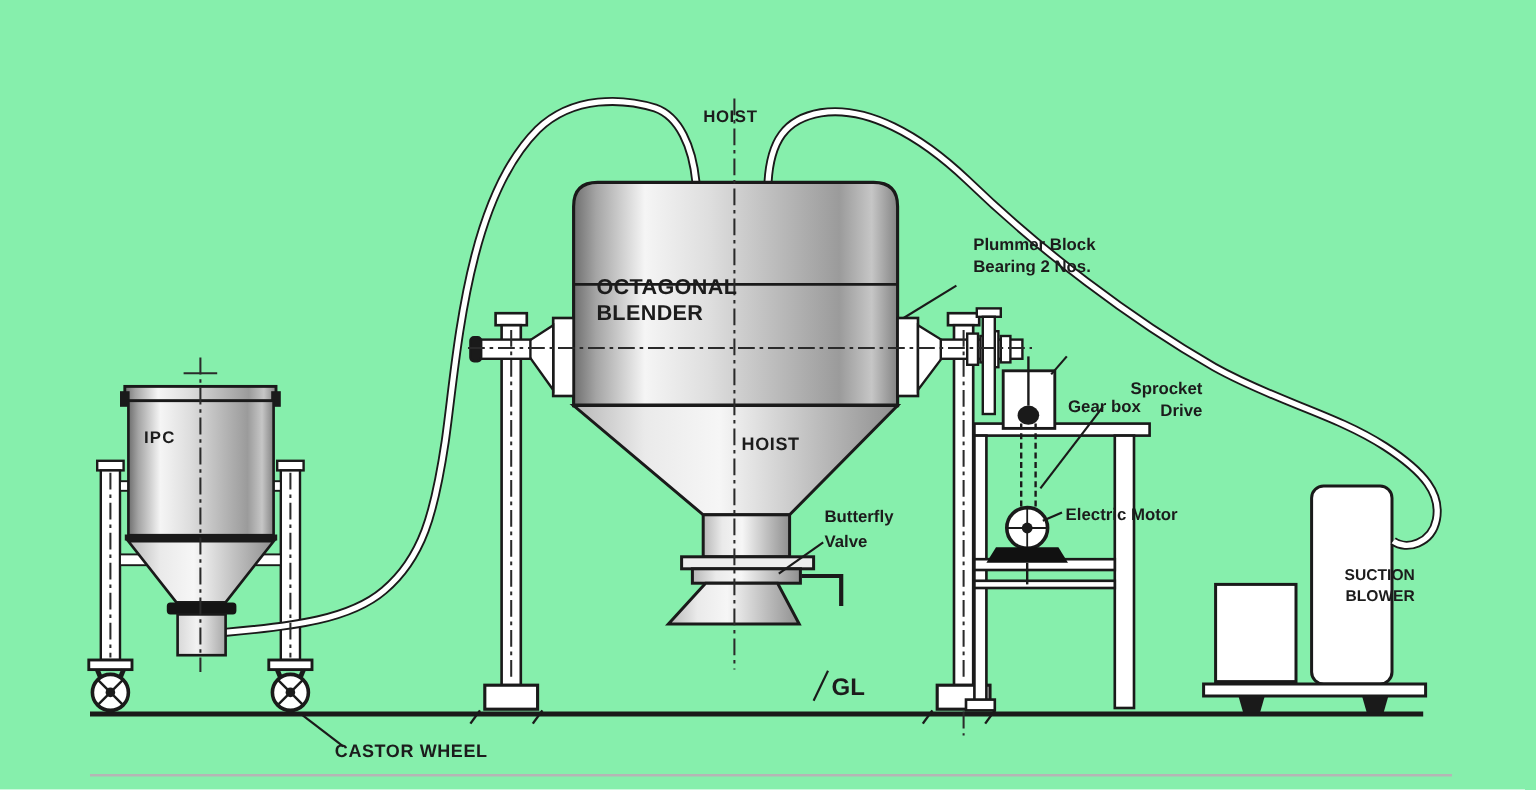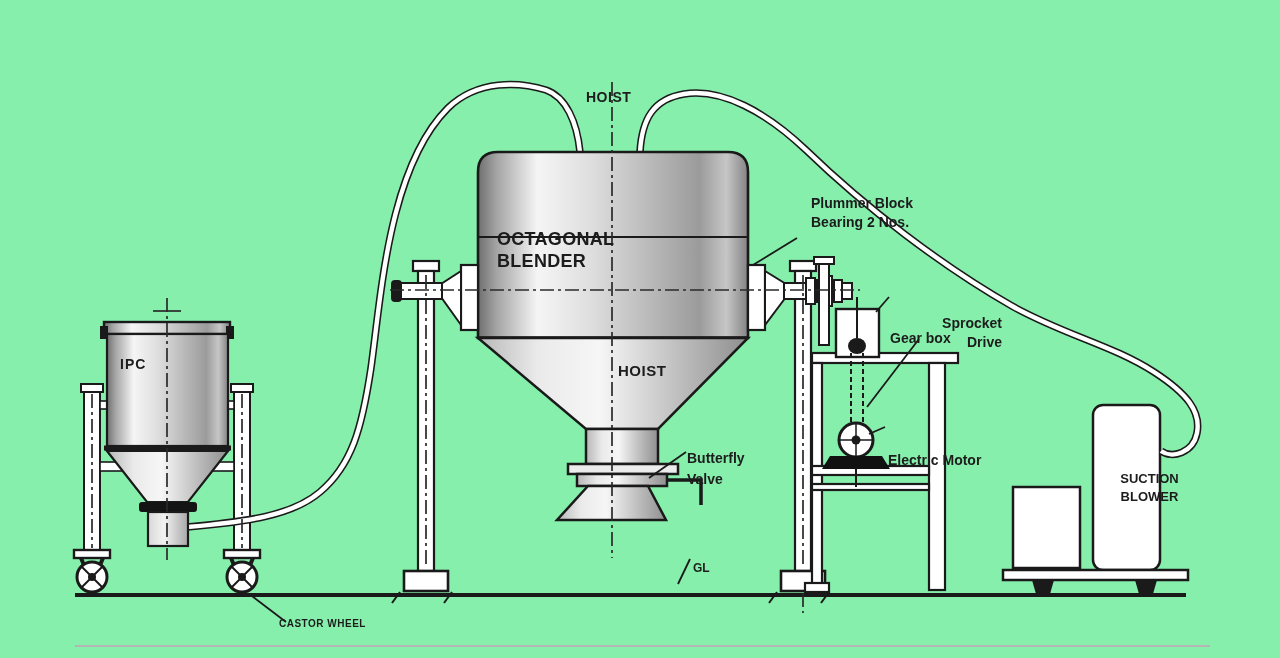--- a/index.html
+++ b/index.html
@@ -13,25 +13,25 @@
     font-family:"Liberation Sans", sans-serif;line-height:1.35;
     -webkit-font-smoothing:antialiased;
   }
   .l-hoist-top{left:586px;top:88px;font-size:14px;letter-spacing:.5px;}
   .l-blender{left:497px;top:184px;font-size:18px;line-height:22px;letter-spacing:.3px;margin-top:44px;}
   .l-hoist-lower{left:618px;top:361px;font-size:15px;letter-spacing:.5px;}
   .l-ipc{left:120px;top:355px;font-size:14px;letter-spacing:1px;}
   .l-plummer{left:769px;top:194px;font-size:14px;line-height:19px;margin-left:42px;}
   .l-gearbox{left:890px;top:291px;font-size:14px;margin-top:38px;}
   .l-sprocket{left:912px;top:314px;width:90px;font-size:14px;line-height:19px;text-align:right;}
-  .l-motor{left:888px;top:419px;font-size:14px;margin-top:32px;}
-  .l-butterfly{left:687px;top:448px;font-size:14px;line-height:21px;}
-  .l-suction{left:1092px;top:470px;width:87px;font-size:13px;line-height:18px;text-align:center;margin-left:14px;}
-  .l-castor{left:279px;top:617px;font-size:10px;letter-spacing:.5px;}
-  .l-gl{left:693px;top:560px;font-size:12px;}
+  .l-motor{left:888px;top:419px;font-size:14px;}
+  .l-butterfly{left:687px;top:420px;font-size:14px;line-height:21px;}
+  .l-suction{left:1092px;top:470px;width:87px;font-size:13px;line-height:18px;text-align:right;}
+  .l-castor{left:279px;top:617px;font-size:15px;letter-spacing:.5px;}
+  .l-gl{left:693px;top:560px;font-size:20px;}
 </style>
 </head>
 <body>
 
 <div class="canvas">
 
 <svg width="1280" height="658" viewBox="0 0 1280 658">
   <defs>
     <linearGradient id="metalH" x1="0" y1="0" x2="1" y2="0">
       <stop offset="0" stop-color="#6f6f6f"></stop>

